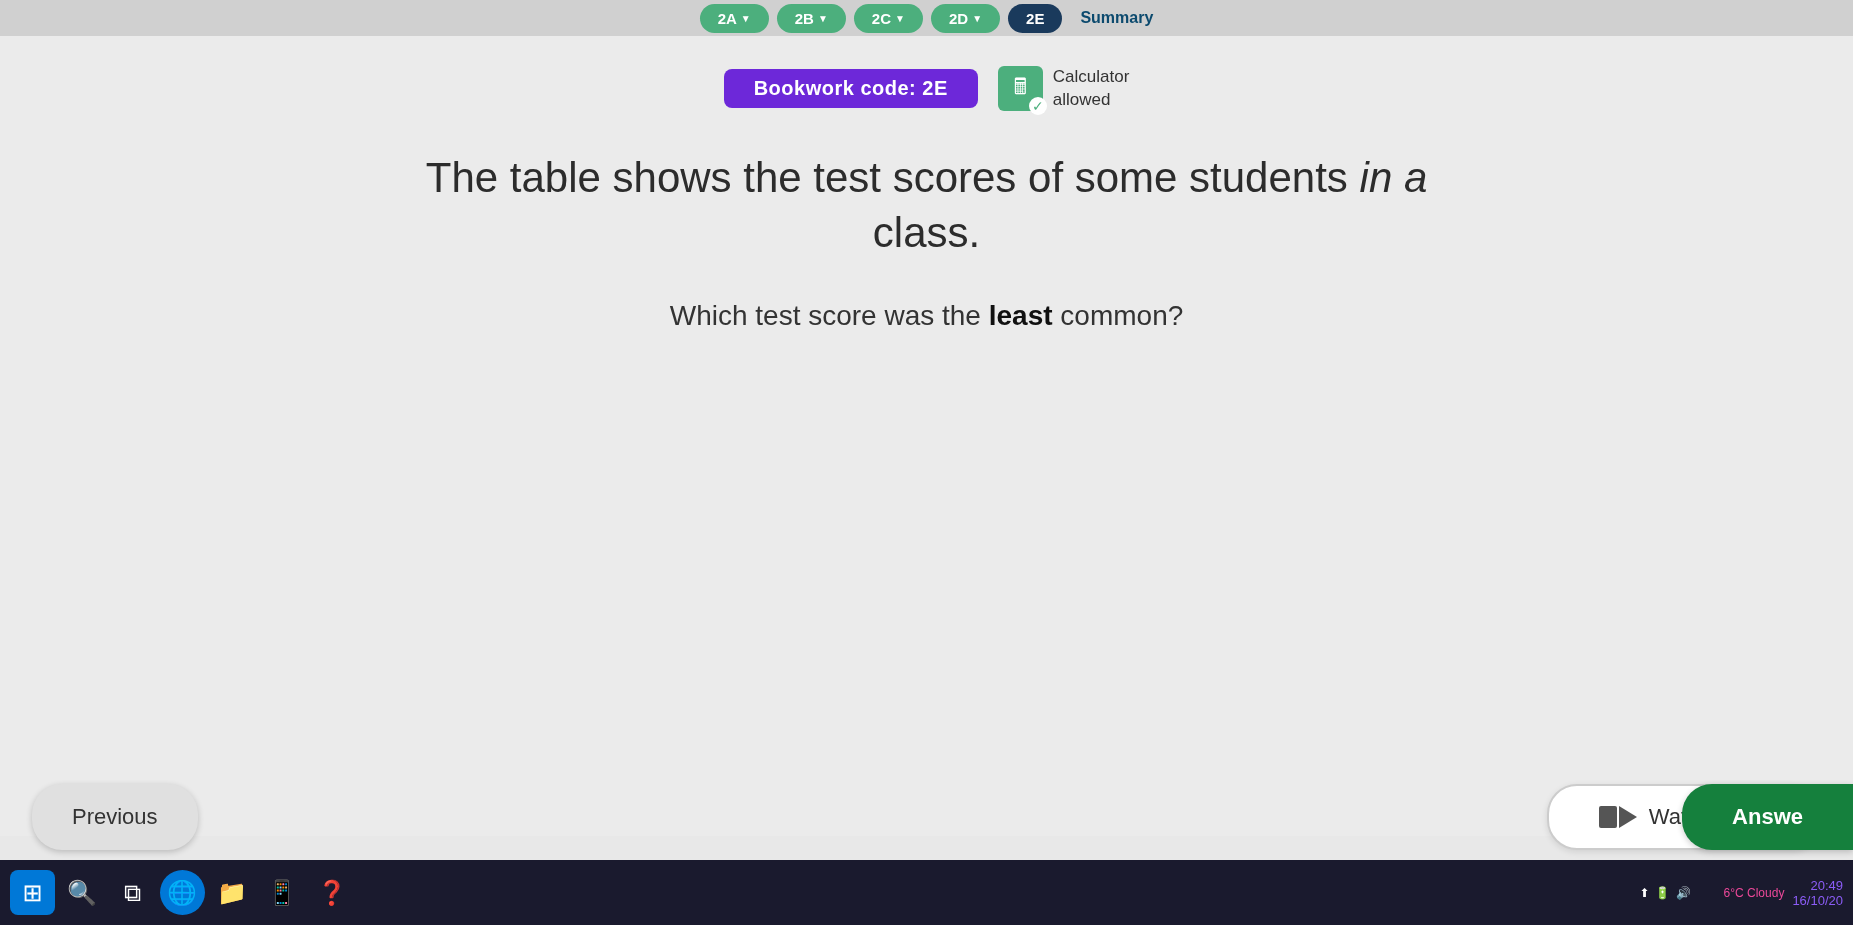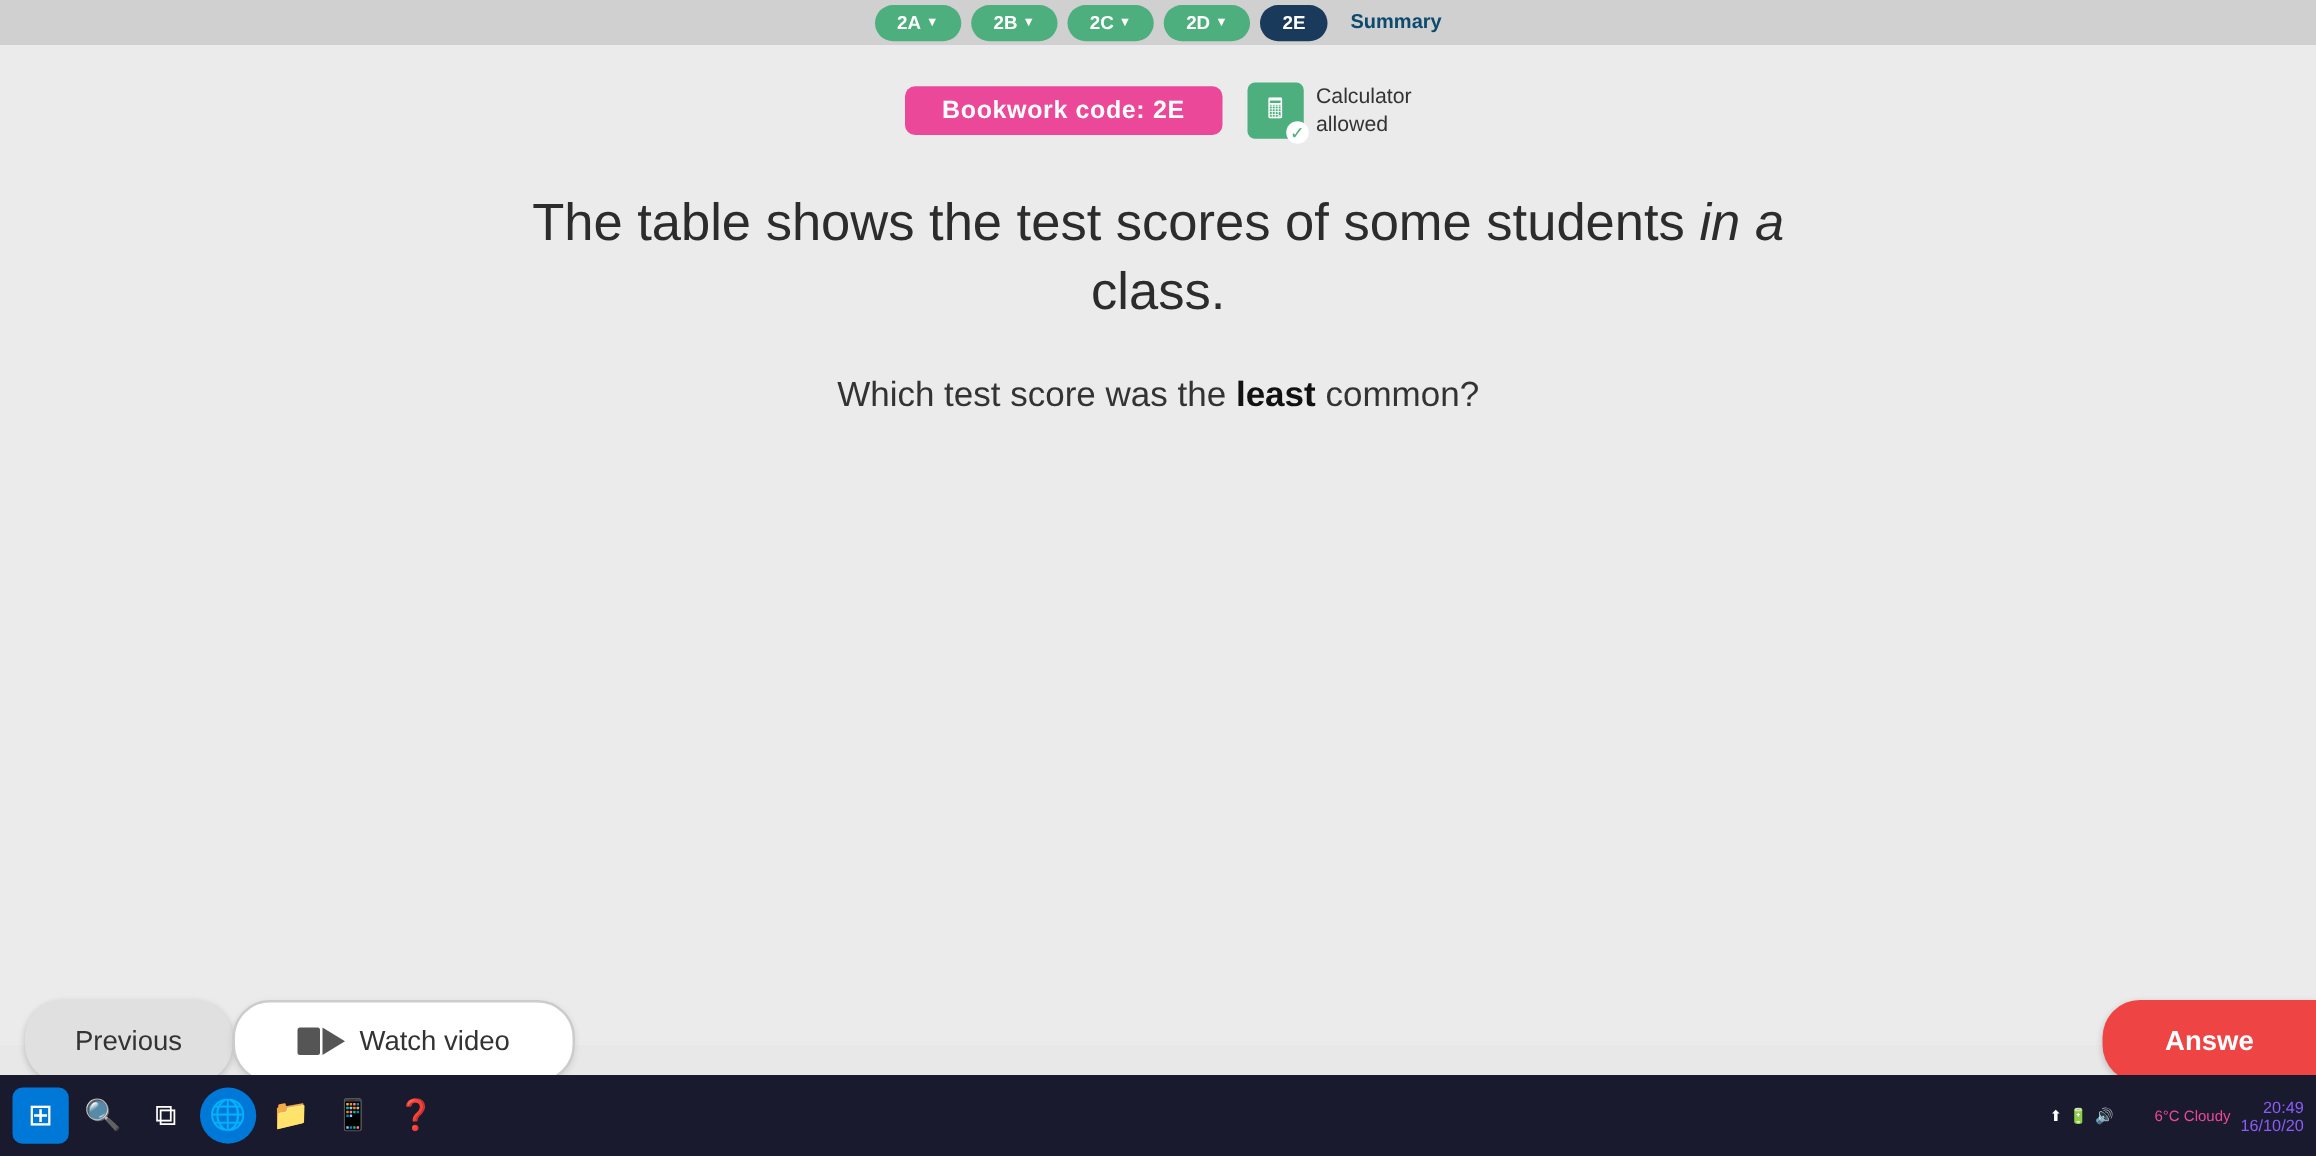--- a/index.html
+++ b/index.html
@@ -68,21 +68,21 @@
 
     
     .bookwork-area {
       display: flex;
       align-items: center;
       gap: 20px;
       margin-bottom: 40px;
     }
 
     .bookwork-badge {
-      background-color: #ec4899;
+      background-color: #6d28d9;
       color: white;
       padding: 8px 30px;
       border-radius: 8px;
       font-size: 20px;
       font-weight: bold;
       letter-spacing: 0.5px;
     }
 
     .calculator-info {
       display: flex;
@@ -175,26 +175,27 @@
     }
 
     .sub-question strong {
       font-weight: 900;
       color: #111;
     }
 
     
     .bottom-bar {
       position: absolute;
-      bottom: 59px;
+      bottom: 75px;
       left: 0;
       right: 0;
       display: flex;
       align-items: center;
-      padding: 0 20px;
+      justify-content: space-between;
+      padding: 0 32px;
     }
 
     .prev-button {
       background-color: #e0e0e0;
       border: none;
       border-radius: 30px;
       padding: 20px 40px;
       font-size: 22px;
       color: #333;
       cursor: pointer;
@@ -231,21 +232,21 @@
 
     .video-icon .play-triangle {
       width: 0;
       height: 0;
       border-top: 11px solid transparent;
       border-bottom: 11px solid transparent;
       border-left: 18px solid #555;
     }
 
     .answer-button {
-      background-color: #ef4444;
+      background-color: #15803d;
       border: none;
       border-radius: 30px 0 0 30px;
       padding: 20px 50px;
       font-size: 22px;
       color: white;
       cursor: pointer;
       font-weight: bold;
       position: absolute;
       right: 0;
       box-shadow: 0 2px 6px rgba(0,0,0,0.2);

